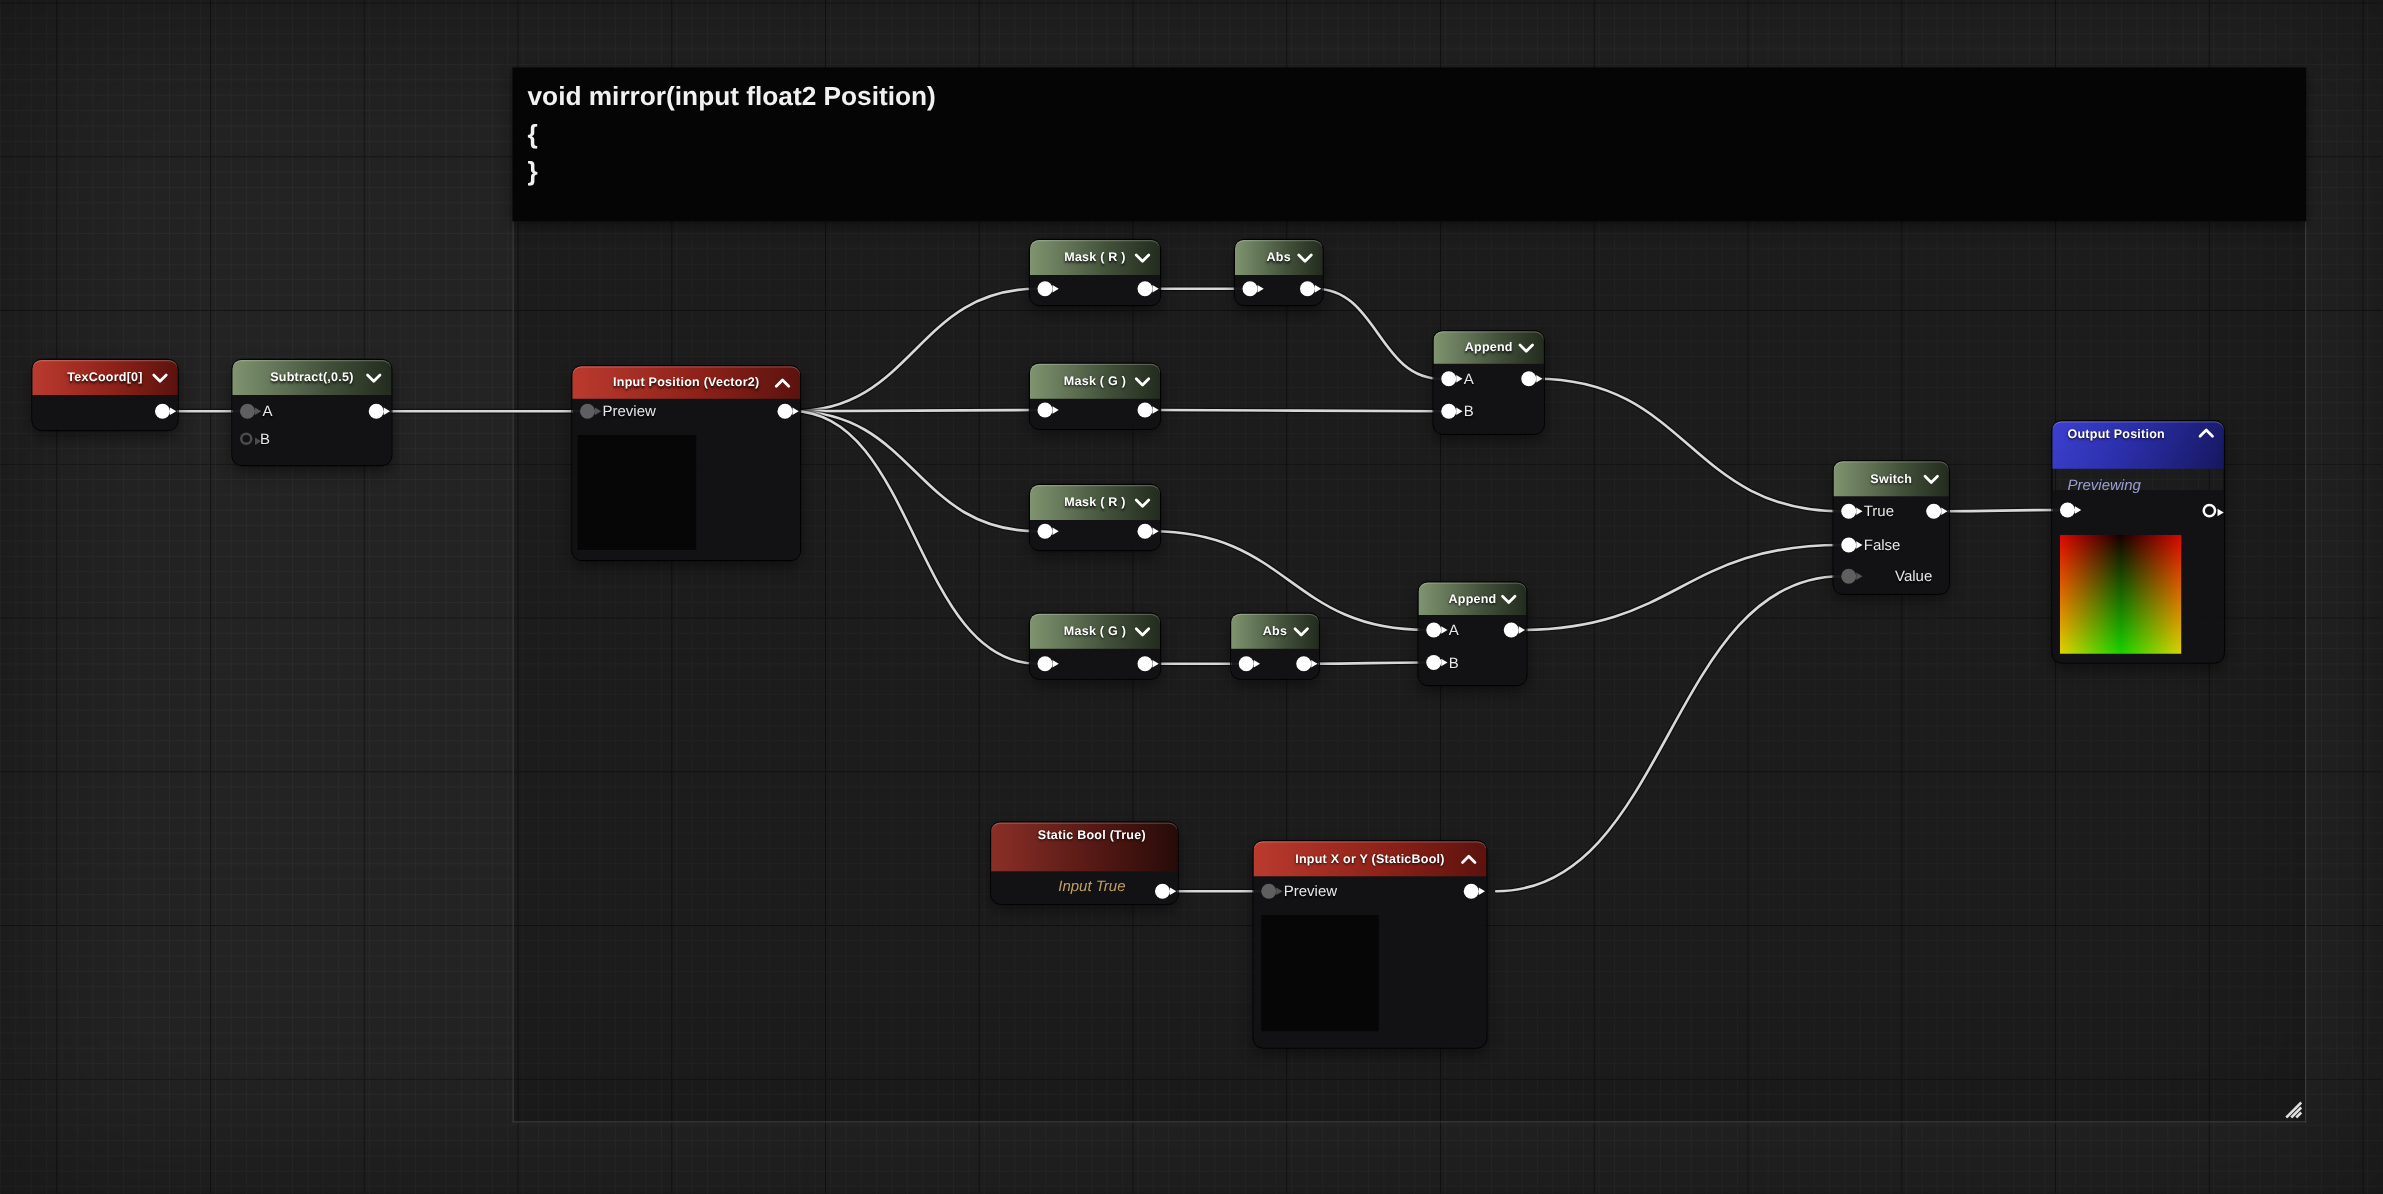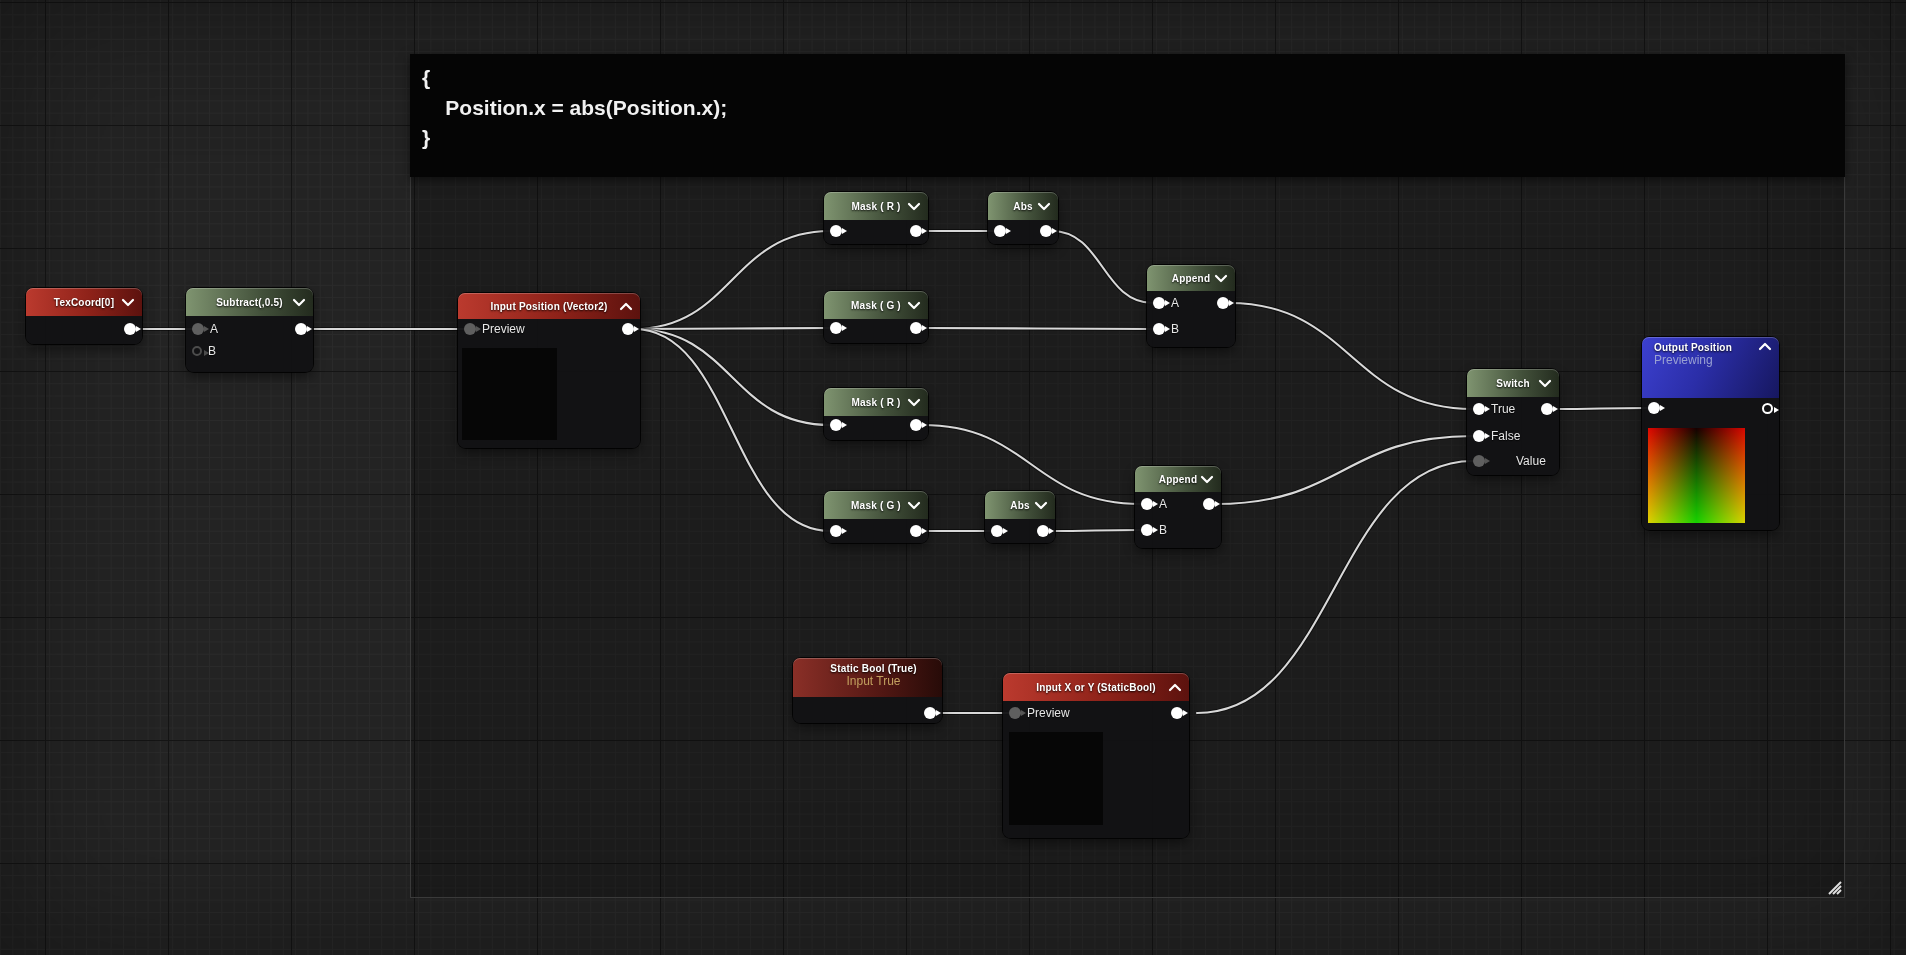--- a/index.html
+++ b/index.html
@@ -52,21 +52,21 @@
   }
   .node-header.left-align{justify-content:flex-start;flex-direction:column;align-items:flex-start;padding:5px 0 0 12px;}
   .hdr-red   .node-header{background:linear-gradient(to right,#bb3a2e 0%,#8e2219 55%,#5c120e 100%);}
   .hdr-green .node-header{background:linear-gradient(to right,#7f9470 0%,#42503a 60%,#232b1e 100%);}
   .hdr-darkred .node-header{background:linear-gradient(to right,#8a2f27 0%,#511713 60%,#270b08 100%);align-items:center;}
   .hdr-blue  .node-header{background:linear-gradient(115deg,#3c40cf 0%,#2b2ea8 45%,#16175f 100%);}
   .node-title{
     font-size:10px;font-weight:bold;color:#fff;letter-spacing:.2px;
     text-shadow:0 1px 2px rgba(0,0,0,.9);white-space:nowrap;
   }
-  .node-subtitle{font-size:12px;white-space:nowrap;}
+  .node-subtitle{font-size:12px;font-style:italic;white-space:nowrap;margin-top:28px;}
   .sub-gold{color:#c2a05f;}
   .sub-blue{color:#99a0d2;}
   .chevron{position:absolute;right:7px;display:flex;align-items:center;}
   
   .pin{position:absolute;height:16px;display:flex;align-items:center;gap:6px;z-index:6;}
   .pin.in{left:6px;}
   .pin.out{right:6px;flex-direction:row-reverse;}
   .pin-dot{width:12px;height:12px;border-radius:50%;position:relative;flex:0 0 auto;}
   .pin-dot::after{
     content:'';position:absolute;left:12px;top:3px;
@@ -87,21 +87,21 @@
       linear-gradient(to bottom, rgba(0,224,0,0) 0%, rgba(0,210,0,1) 100%),
       linear-gradient(to right, #df0600 0%, #160000 50%, #d80600 100%);
     background-blend-mode:screen,normal;
   }
 </style>
 </head>
 <body>
 
 <div id="stage">
   <div id="comment-body" class="comment-body" style="left: 410px; top: 177px; width: 1435px; height: 721px;"></div>
-  <div id="comment-title" class="comment-title" style="left: 410px; top: 54px; width: 1435px; height: 123px;"><div class="code-line">{</div><div class="code-line">    Position.x = abs(Position.x);</div><div class="code-line">}</div></div>
+  <div id="comment-title" class="comment-title" style="left: 410px; top: 54px; width: 1435px; height: 123px;"><div class="code-line">void mirror(input float2 Position)</div><div class="code-line">{</div><div class="code-line">}</div></div>
   <svg id="resize-grip" class="resize-grip" viewBox="0 0 16 16" width="16" height="16" style="left: 1826px; top: 879px;">
     <line x1="3" y1="15" x2="15" y2="3" stroke="#e0e0e0" stroke-width="2"></line>
     <line x1="7" y1="15" x2="15" y2="7" stroke="#e0e0e0" stroke-width="2"></line>
     <line x1="11" y1="15" x2="15" y2="11" stroke="#e0e0e0" stroke-width="2"></line>
   </svg>
   <svg id="wires" width="1906" height="955">
       <path d="M 136 329 C 181 329, 147 329, 192 329" class="wire-halo"></path>
       <path d="M 136 329 C 181 329, 147 329, 192 329" class="wire"></path>
       <path d="M 307 329 C 385.5 329, 385.5 329, 464 329" class="wire-halo"></path>
       <path d="M 307 329 C 385.5 329, 385.5 329, 464 329" class="wire"></path>
@@ -359,21 +359,21 @@
         <div class="pin in" style="top: 84px; gap: 31px;">
           <span class="pin-dot ps-gray"></span>
           <span class="pin-label">Value</span>
         </div>
         <div class="pin out" style="top: 32px;">
           <span class="pin-dot ps-white"></span>
         </div>
       </div>
       <div class="node hdr-blue" style="left: 1642px; top: 337px; width: 137px; height: 193px;">
         <div class="node-body" style="top: 55px;"></div>
-        <div class="node-header left-align" style="height: 61px;">
+        <div class="node-header left-align" style="height: 38px;">
           <span class="node-title">Output Position</span>
           <span class="node-subtitle sub-blue">Previewing</span>
           <span class="chevron">
             <svg width="14" height="9" viewBox="0 0 14 9">
               <polyline points="2,7 7,2 12,7" fill="none" stroke="#fff" stroke-width="2.2" stroke-linecap="round" stroke-linejoin="round"></polyline>
             </svg>
           </span>
         </div>
         <div class="pin in" style="top: 63px;">
           <span class="pin-dot ps-white"></span>

